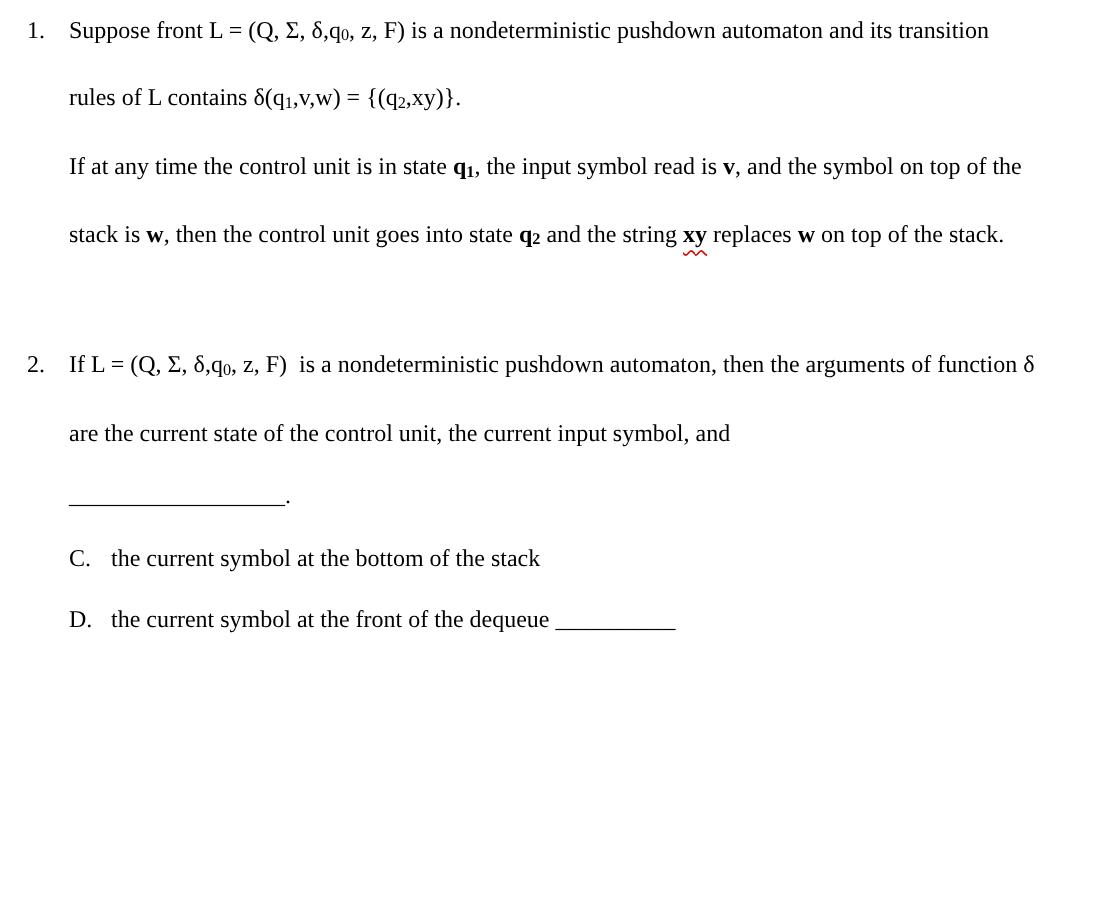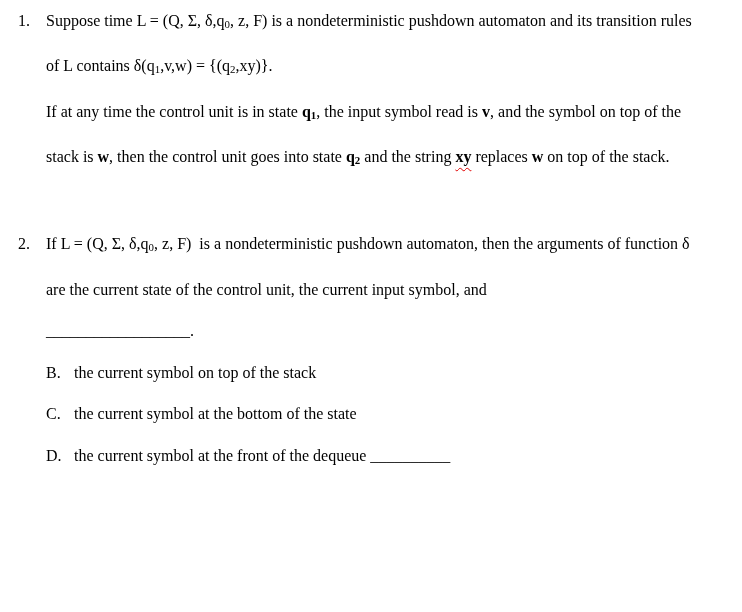--- a/index.html
+++ b/index.html
@@ -33,29 +33,28 @@
   .opt-label { display: inline-block; width: 28px; }
 </style>
 </head>
 <body>
 
 <div class="page">
 
   <div class="question">
     <div class="qnum">1.</div>
     <div class="qbody">
-      <p class="line"><span>Suppose time L = (Q, Σ, δ,q</span><span class="sub">0</span><span>, z, F) is a nondeterministic pushdown automaton and its transition rules of L contains δ(q</span><span class="sub">1</span><span>,v,w) = {(q</span><span class="sub">2</span><span>,xy)}.</span></p>
+      <p class="line"><span>Suppose front L = (Q, Σ, δ,q</span><span class="sub">0</span><span>, z, F) is a nondeterministic pushdown automaton and its transition rules of L contains δ(q</span><span class="sub">1</span><span>,v,w) = {(q</span><span class="sub">2</span><span>,xy)}.</span></p>
       <p class="line"><span>If at any time the control unit is in state </span><span class="b">q</span><span class="b sub">1</span><span>, the input symbol read is </span><span class="b">v</span><span>, and the symbol on top of the stack is </span><span class="b">w</span><span>, then the control unit goes into state </span><span class="b">q</span><span class="b sub">2</span><span> and the string </span><span class="b wavy">xy</span><span> replaces </span><span class="b">w</span><span> on top of the stack.</span></p>
     </div>
   </div>
 
   <div class="question question-2">
     <div class="qnum">2.</div>
     <div class="qbody">
       <p class="line"><span>If L = (Q, Σ, δ,q</span><span class="sub">0</span><span>, z, F)  is a nondeterministic pushdown automaton, then the arguments of function δ are the current state of the control unit, the current input symbol, and</span></p>
       <p class="line"><span>__________________</span><span>.</span></p>
-      <p class="line"><span class="opt-label">B.</span><span><span>the current symbol on top of the stack</span></span></p>
-      <p class="line"><span class="opt-label">C.</span><span><span>the current symbol at the bottom of the state</span></span></p>
+      <p class="line"><span class="opt-label">C.</span><span><span>the current symbol at the bottom of the stack</span></span></p>
       <p class="line"><span class="opt-label">D.</span><span><span>the current symbol at the front of the dequeue</span><span> __________</span></span></p>
     </div>
   </div>
 
 </div>
 
 </body></html>

